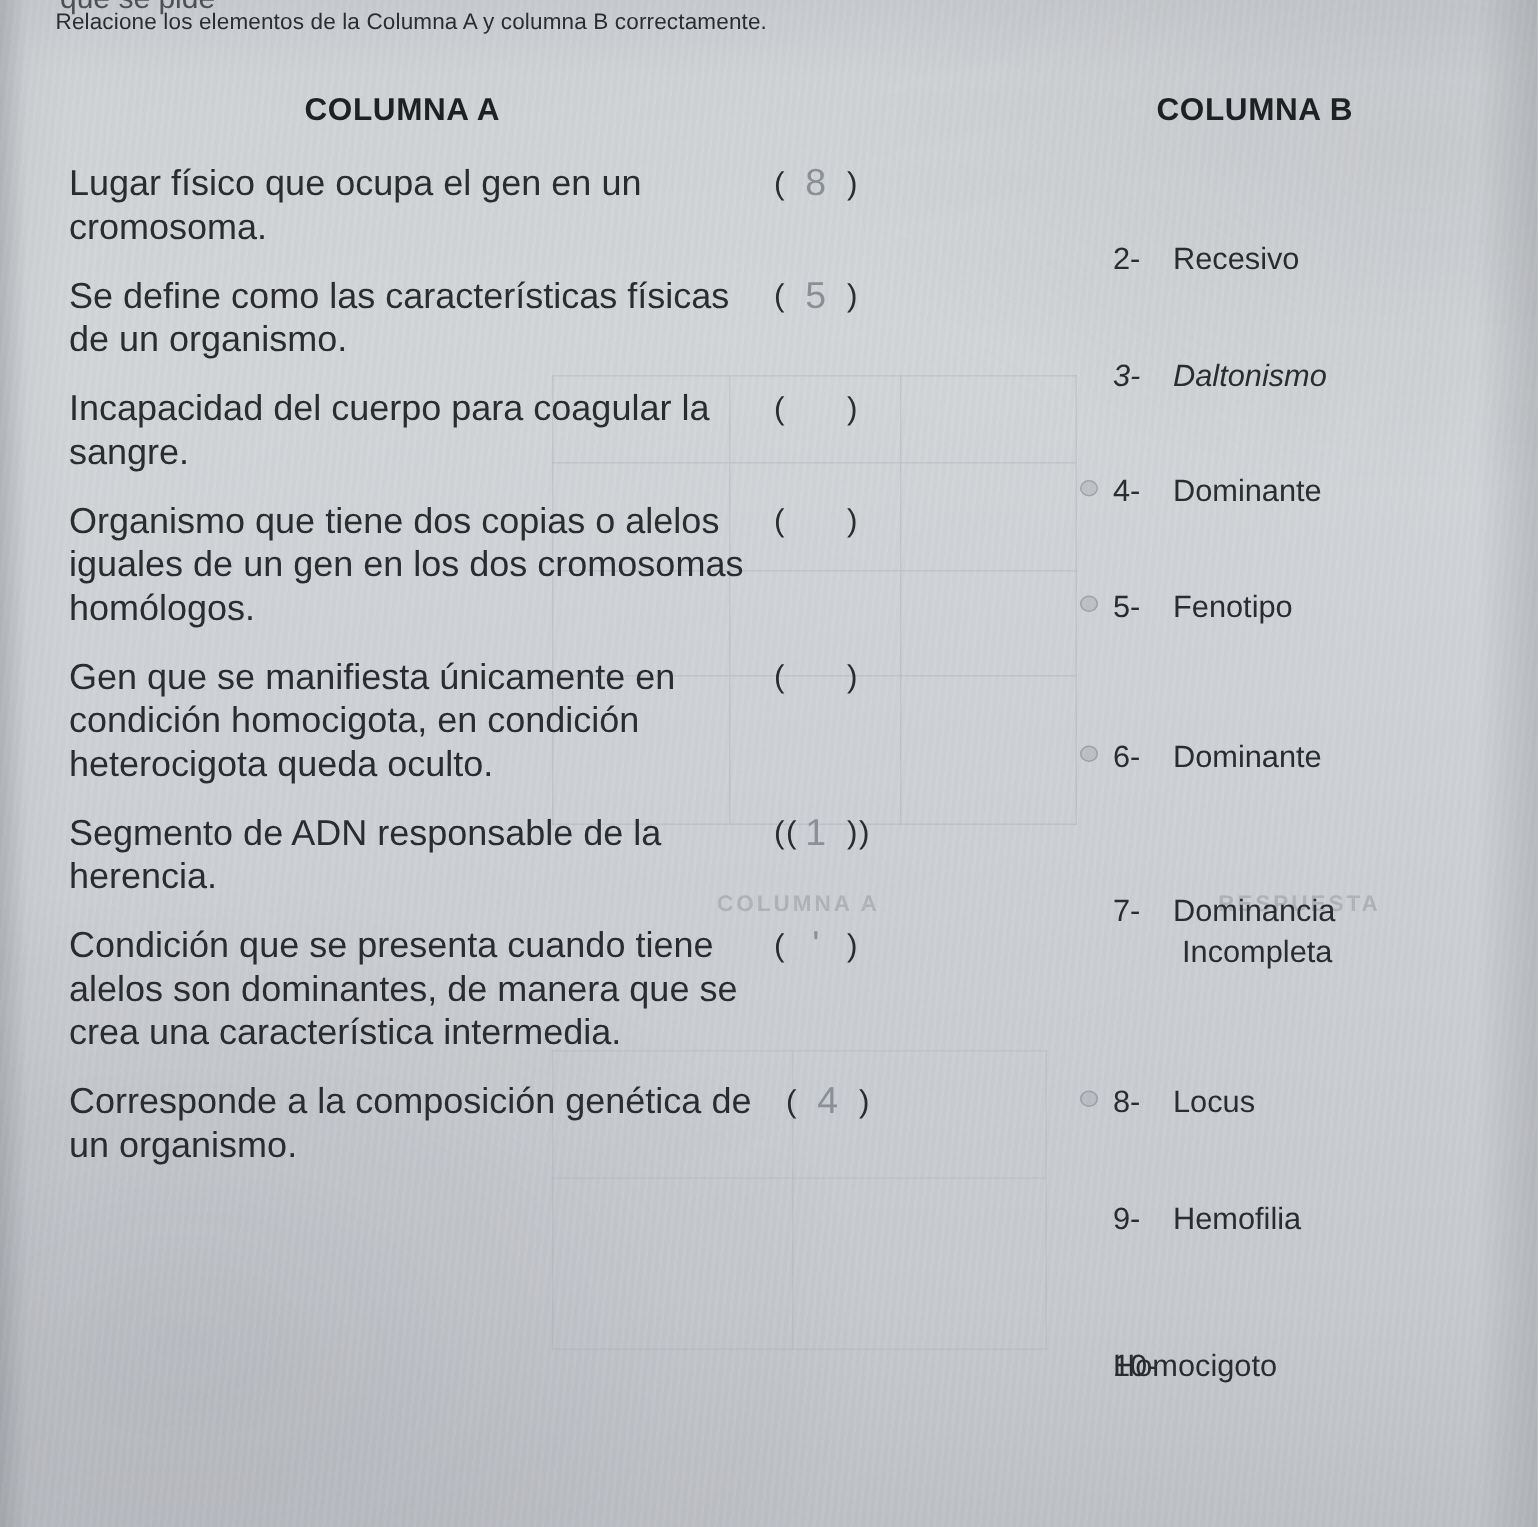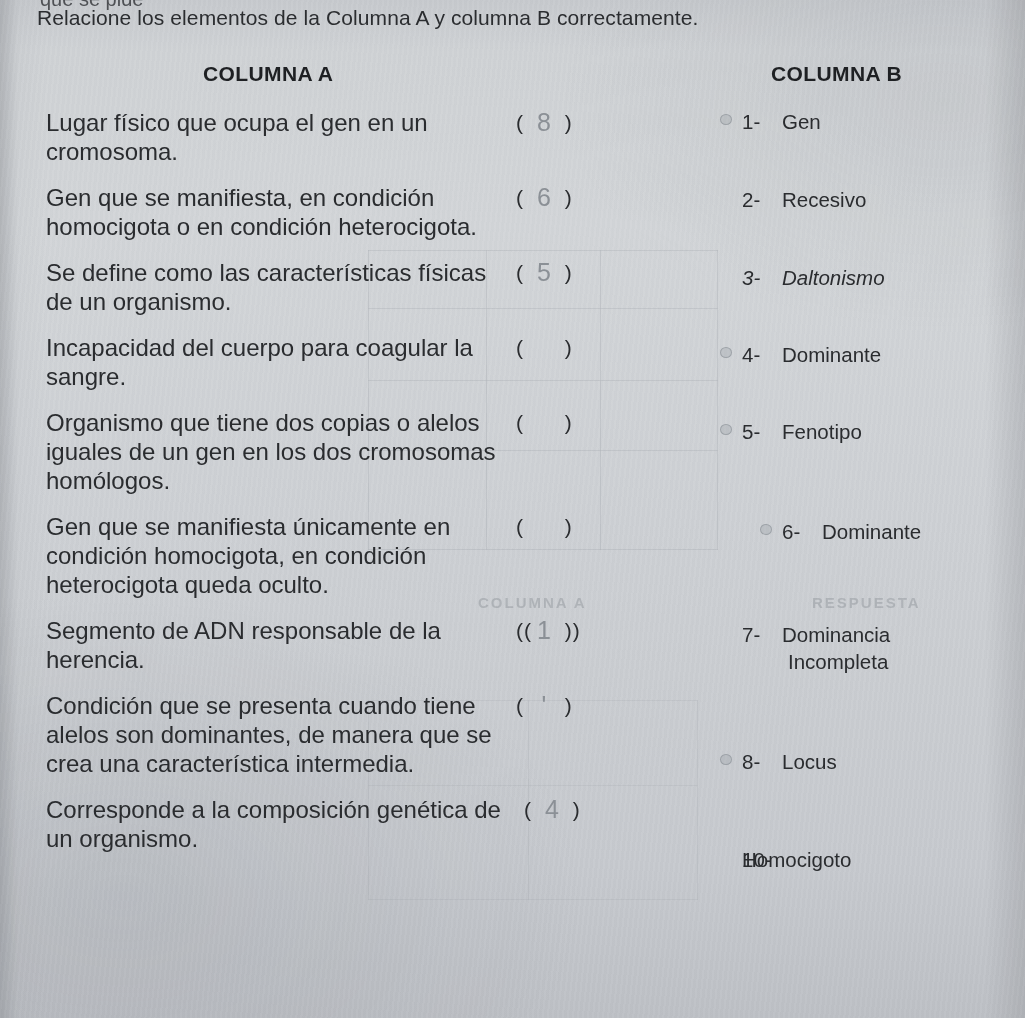--- a/index.html
+++ b/index.html
@@ -93,21 +93,21 @@
     font-size: 20px;
     color: #3a3c40;
     white-space: nowrap;
     opacity: .85;
   }
 
   .instruction {
     position: absolute;
     left: 37px;
     top: 6px;
-    font-size: 21px;
+    font-size: 15px;
     letter-spacing: .1px;
     color: #2b2d30;
     white-space: nowrap;
   }
 
   .hdr {
     position: absolute;
     font-size: 21px;
     font-weight: bold;
     letter-spacing: .4px;
@@ -228,24 +228,20 @@
   <div class="hdr hdr-a">COLUMNA A</div>
 
   <div class="hdr hdr-b">COLUMNA B</div>
 
   <div class="colA" id="colA">
       <div class="rowA">
         <div class="text">Lugar físico que ocupa el gen en un cromosoma.</div>
         <div class="paren">( <span class="ans">8</span> )</div>
       </div>
       <div class="rowA">
-        <div class="text">Gen que se manifiesta, en condición homocigota o en condición heterocigota.</div>
-        <div class="paren">( <span class="ans">6</span> )</div>
-      </div>
-      <div class="rowA">
         <div class="text">Se define como las características físicas de un organismo.</div>
         <div class="paren">( <span class="ans">5</span> )</div>
       </div>
       <div class="rowA">
         <div class="text">Incapacidad del cuerpo para coagular la sangre.</div>
         <div class="paren">( <span class="ans"></span> )</div>
       </div>
       <div class="rowA">
         <div class="text">Organismo que tiene dos copias o alelos iguales de un gen en los dos cromosomas homólogos.</div>
         <div class="paren">( <span class="ans"></span> )</div>
@@ -264,24 +260,24 @@
       <div class="rowA">
         <div class="text">Condición que se presenta cuando tiene alelos son dominantes, de manera que se crea una característica intermedia.</div>
         <div class="paren">( <span class="ans">'</span> )</div>
       </div>
       <div class="rowA wide">
         <div class="text">Corresponde a la composición genética de un organismo.</div>
         <div class="paren">( <span class="ans">4</span> )</div>
       </div>
     </div>
   <div class="colB" id="colB">
-      <div class="rowB" style="margin-top: 0px;"><span class="mark"></span><span class="num">1-</span><span>Gen</span></div>
       <div class="rowB nomark" style="margin-top: 51px;"><span class="num">2-</span><span>Recesivo</span></div>
       <div class="rowB nomark" style="margin-top: 51px; font-style: italic;"><span class="num">3-</span><span>Daltonismo</span></div>
       <div class="rowB" style="margin-top: 50px;"><span class="mark"></span><span class="num">4-</span><span>Dominante</span></div>
       <div class="rowB" style="margin-top: 50px;"><span class="mark"></span><span class="num">5-</span><span>Fenotipo</span></div>
-      <div class="rowB" style="margin-top: 73px; margin-left: 40px;"><span class="mark"></span><span class="num">6-</span><span>Dominante</span></div>
+      <div class="rowB" style="margin-top: 73px;"><span class="mark"></span><span class="num">6-</span><span>Dominante</span></div>
       <div class="rowB nomark" style="margin-top: 76px;"><span class="num">7-</span><span>Dominancia</span><span class="cont">Incompleta</span></div>
       <div class="rowB" style="margin-top: 73px;"><span class="mark"></span><span class="num">8-</span><span>Locus</span></div>
+      <div class="rowB nomark" style="margin-top: 51px;"><span class="num">9-</span><span>Hemofilia</span></div>
       <div class="rowB nomark" style="margin-top: 71px;"><span class="num tight">10-</span><span>Homocigoto</span></div>
     </div>
 
 </div>
 
 </body></html>

